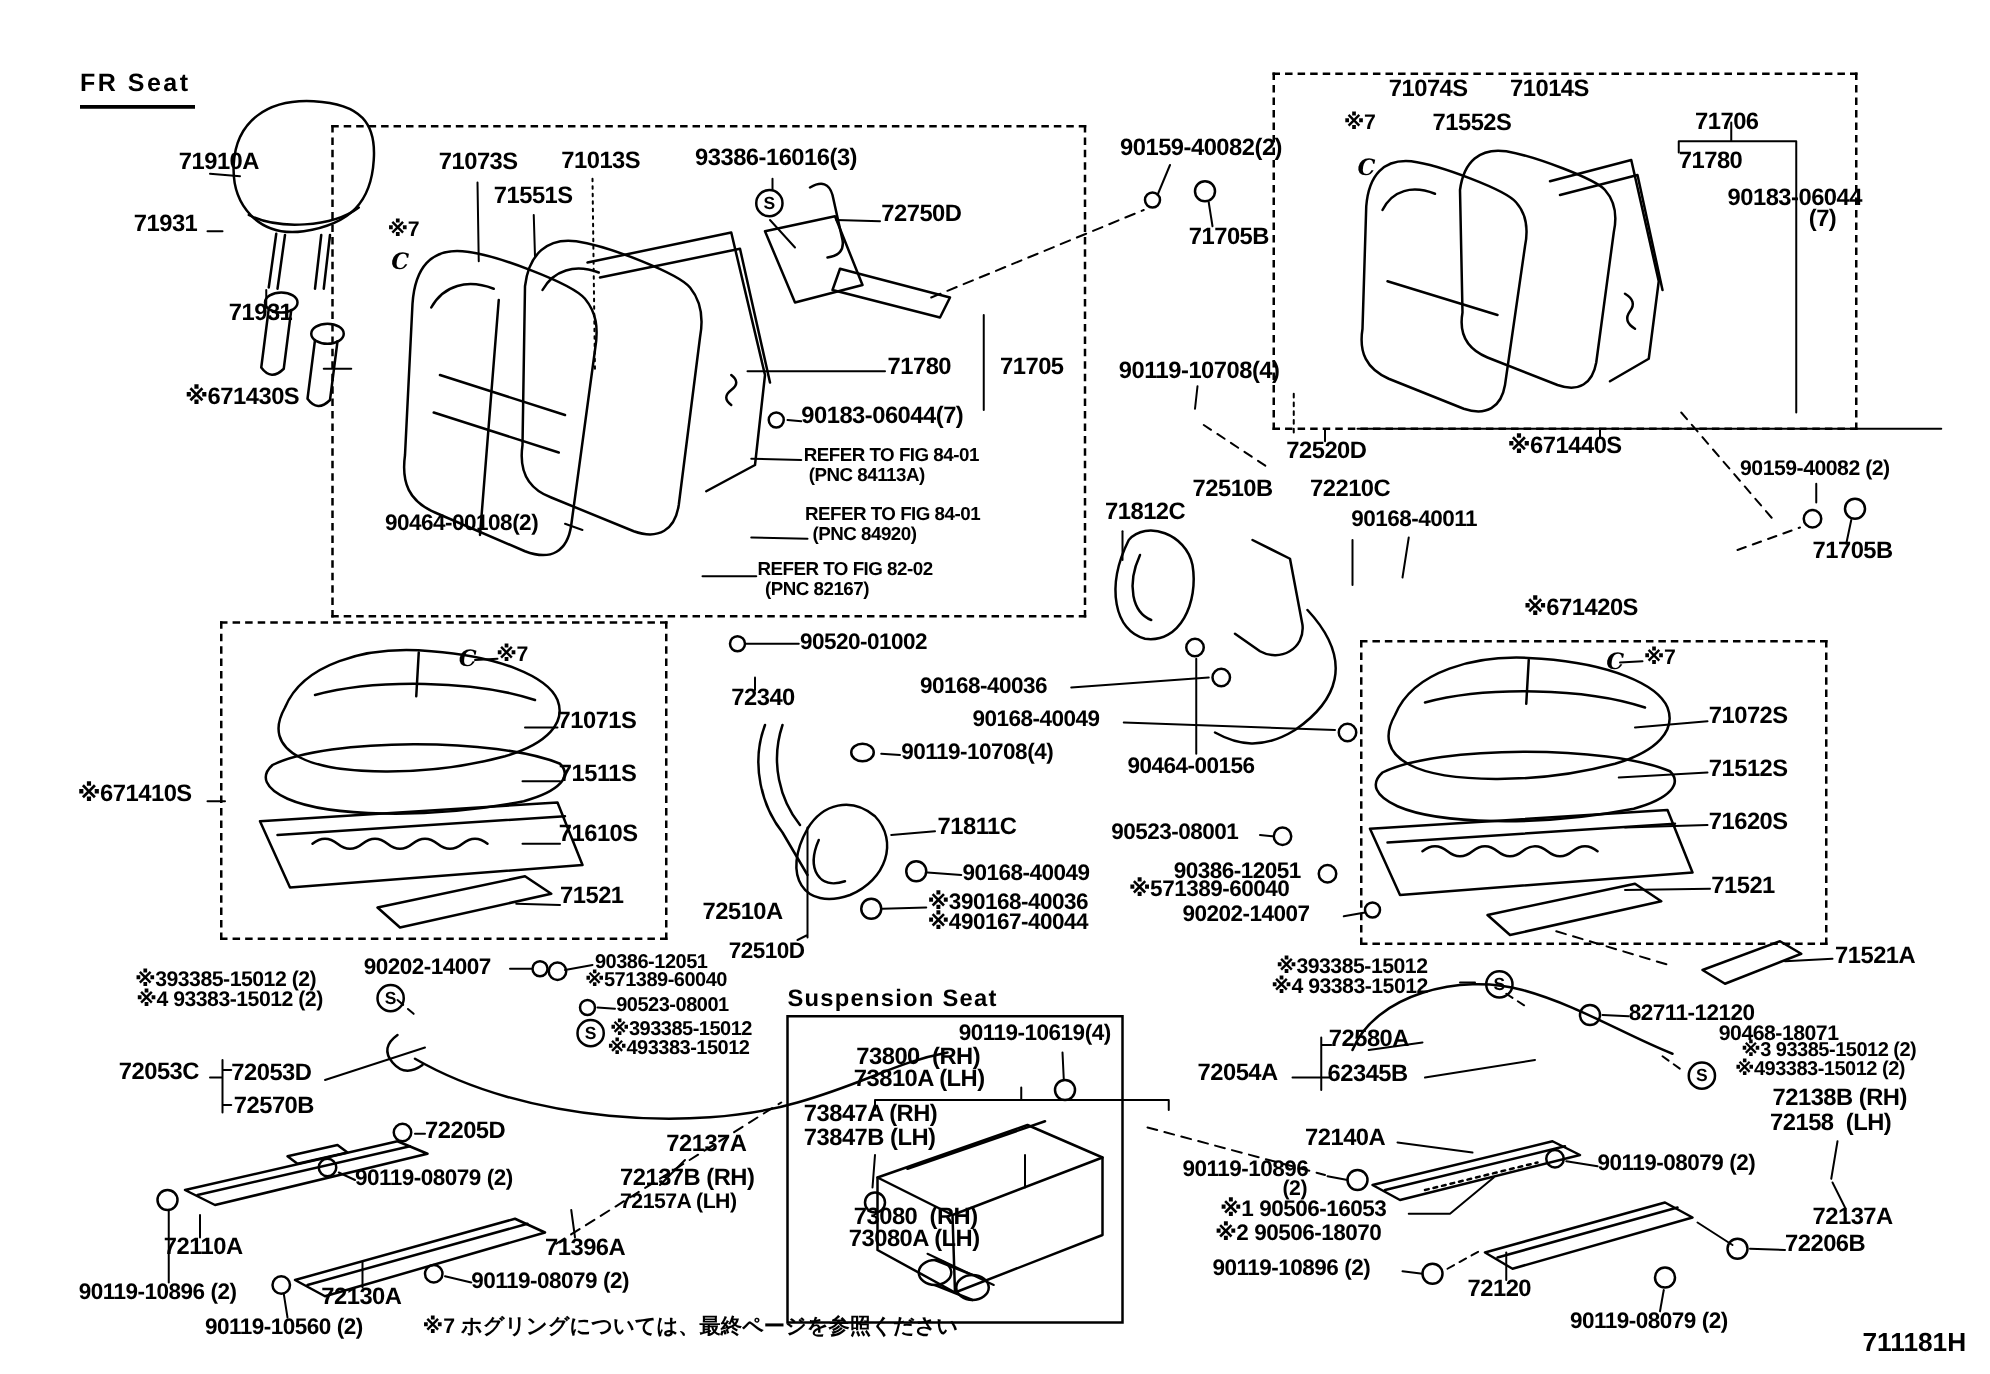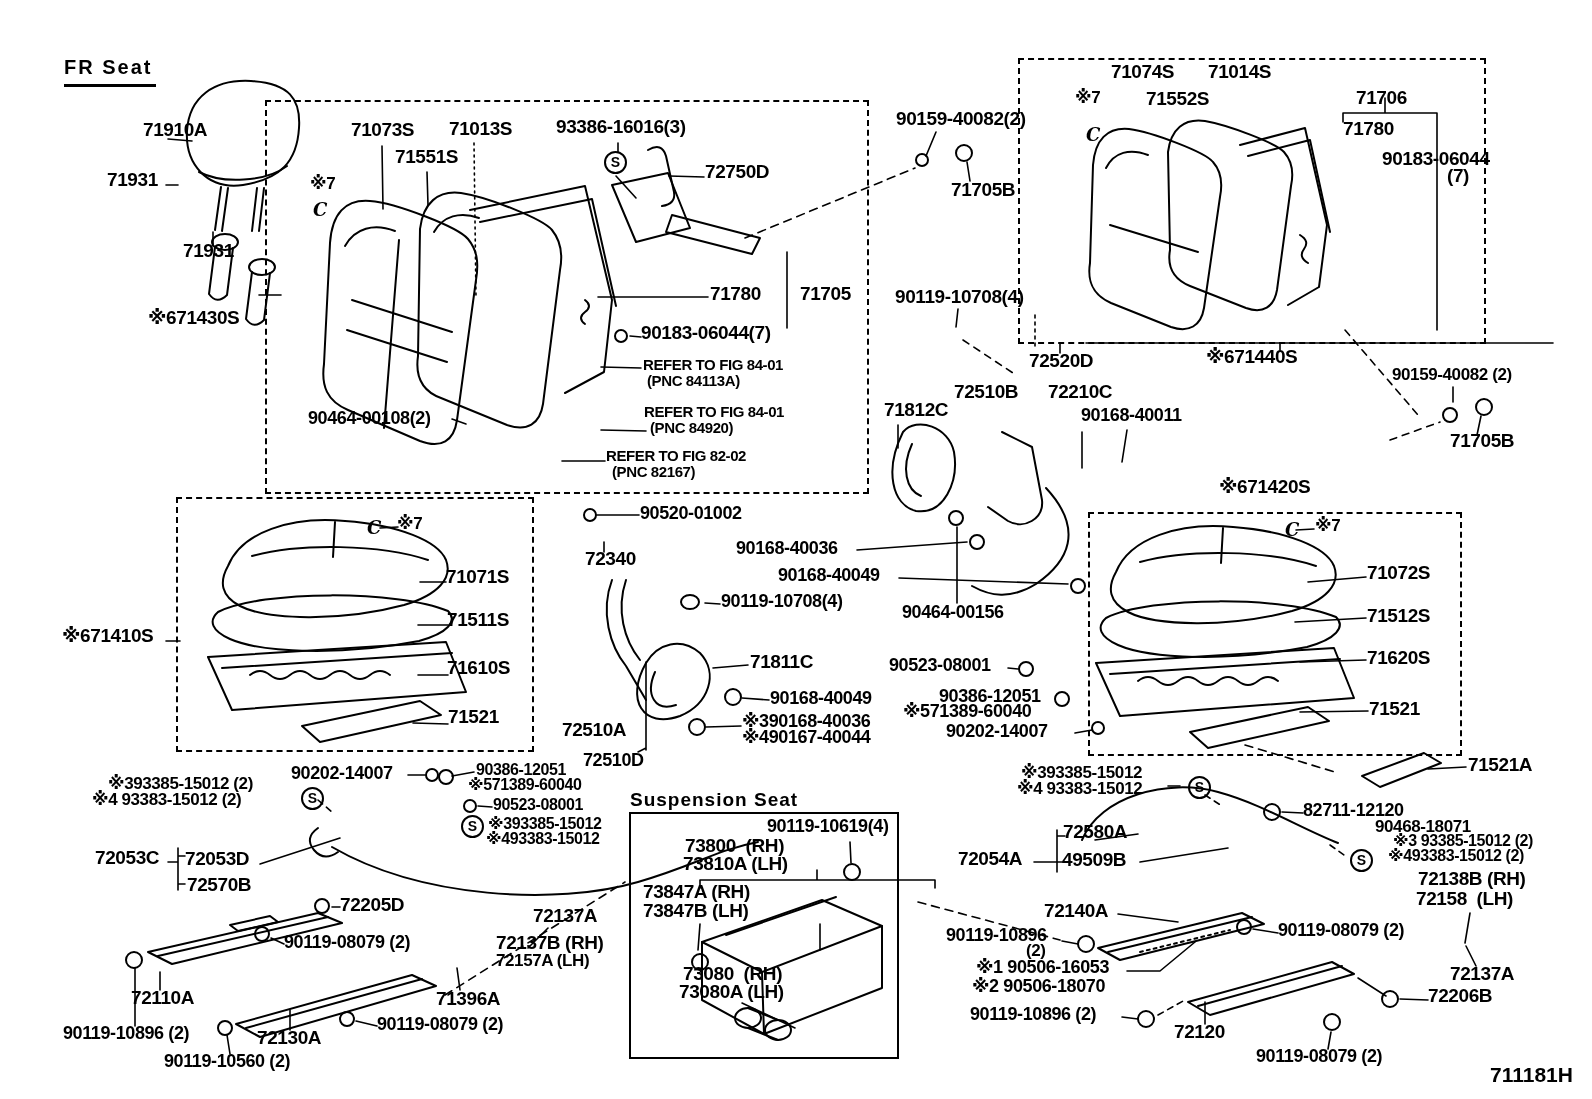--- a/index.html
+++ b/index.html
@@ -40,20 +40,21 @@
 
 
   <div class="rbox" style="left:265px;top:100px;width:600px;height:390px;"></div>
   <div class="rbox" style="left:1018px;top:58px;width:464px;height:282px;"></div>
   <div class="rbox" style="left:176px;top:497px;width:354px;height:251px;"></div>
   <div class="rbox" style="left:1088px;top:512px;width:370px;height:240px;"></div>
 
   <div class="sbox" style="left:629px;top:812px;width:266px;height:243px;"></div>
   <div id="suspension-title">Suspension Seat</div>
 
+  <div id="footnote">※7 ホグリングについては、最終ページを参照ください</div>
   <div id="diagram-id">711181H</div>
 
   <svg class="art" width="1592" height="1099" viewBox="0 0 1592 1099" fill="none" stroke="#000" stroke-width="2" stroke-linejoin="round" stroke-linecap="round">
 
     <g>
       <path d="M187,131 C189,97 214,79 251,81 C289,83 301,99 299,128 C297,161 281,179 243,185 C207,190 185,164 187,131 Z"></path>
       <path d="M199,172 C222,184 266,182 287,166"></path>
       <path d="M221,187 L215,230 M228,188 L222,231 M257,188 L252,231 M264,188 L259,231"></path>
       <ellipse cx="225" cy="242" rx="13" ry="8"></ellipse>
       <path d="M215,247 L209,294 Q217,305 227,295 L233,248"></path>
@@ -359,21 +360,21 @@
     <div class="lbl" style="left: 946px; top: 722px; font-size: 18px;">90202-14007</div>
     <div class="lbl" style="left: 562px; top: 720px; font-size: 19px;">72510A</div>
     <div class="lbl" style="left: 583px; top: 751px; font-size: 18px;">72510D</div>
     <div class="lbl" style="left: 476px; top: 762px; font-size: 16px;">90386-12051</div>
     <div class="lbl" style="left: 468px; top: 777px; font-size: 16px;">※571389-60040</div>
     <div class="lbl" style="left: 493px; top: 797px; font-size: 16px;">90523-08001</div>
     <div class="lbl circ" style="left: 461px; top: 815px;">S</div>
     <div class="lbl" style="left: 488px; top: 816px; font-size: 16px;">※393385-15012</div>
     <div class="lbl" style="left: 486px; top: 831px; font-size: 16px;">※493383-15012</div>
     <div class="lbl" style="left: 108px; top: 775px; font-size: 17px;">※393385-15012 (2)</div>
-    <div class="lbl" style="left: 92px; top: 791px; font-size: 17px;">※4 93383-15012 (2)</div>
+    <div class="lbl" style="left: 109px; top: 791px; font-size: 17px;">※4 93383-15012 (2)</div>
     <div class="lbl" style="left: 291px; top: 764px; font-size: 18px;">90202-14007</div>
     <div class="lbl circ" style="left: 301px; top: 787px;">S</div>
     <div class="lbl" style="left: 95px; top: 848px; font-size: 19px;">72053C</div>
     <div class="lbl" style="left: 185px; top: 849px; font-size: 19px;">72053D</div>
     <div class="lbl" style="left: 187px; top: 875px; font-size: 19px;">72570B</div>
     <div class="lbl" style="left: 340px; top: 895px; font-size: 19px;">72205D</div>
     <div class="lbl" style="left: 284px; top: 933px; font-size: 18px;">90119-08079 (2)</div>
     <div class="lbl" style="left: 131px; top: 988px; font-size: 19px;">72110A</div>
     <div class="lbl" style="left: 63px; top: 1024px; font-size: 18px;">90119-10896 (2)</div>
     <div class="lbl" style="left: 257px; top: 1028px; font-size: 19px;">72130A</div>
@@ -389,21 +390,21 @@
     <div class="lbl" style="left: 643px; top: 882px; font-size: 19px;">73847A (RH)</div>
     <div class="lbl" style="left: 643px; top: 901px; font-size: 19px;">73847B (LH)</div>
     <div class="lbl" style="left: 683px; top: 964px; font-size: 19px;">73080  (RH)</div>
     <div class="lbl" style="left: 679px; top: 982px; font-size: 19px;">73080A (LH)</div>
     <div class="lbl" style="left: 1021px; top: 764px; font-size: 17px;">※393385-15012</div>
     <div class="lbl" style="left: 1017px; top: 780px; font-size: 17px;">※4 93383-15012</div>
     <div class="lbl circ" style="left: 1188px; top: 776px;">S</div>
     <div class="lbl" style="left: 1303px; top: 801px; font-size: 18px;">82711-12120</div>
     <div class="lbl" style="left: 1063px; top: 822px; font-size: 19px;">72580A</div>
     <div class="lbl" style="left: 958px; top: 849px; font-size: 19px;">72054A</div>
-    <div class="lbl" style="left: 1062px; top: 850px; font-size: 19px;">49509B</div>
+    <div class="lbl" style="left: 1062px; top: 850px; font-size: 19px;">62345B</div>
     <div class="lbl" style="left: 1375px; top: 818px; font-size: 17px;">90468-18071</div>
     <div class="lbl" style="left: 1393px; top: 833px; font-size: 16px;">※3 93385-15012 (2)</div>
     <div class="lbl circ" style="left: 1350px; top: 849px;">S</div>
     <div class="lbl" style="left: 1388px; top: 848px; font-size: 16px;">※493383-15012 (2)</div>
     <div class="lbl" style="left: 1418px; top: 869px; font-size: 19px;">72138B (RH)</div>
     <div class="lbl" style="left: 1416px; top: 889px; font-size: 19px;">72158  (LH)</div>
     <div class="lbl" style="left: 1044px; top: 901px; font-size: 19px;">72140A</div>
     <div class="lbl" style="left: 1278px; top: 921px; font-size: 18px;">90119-08079 (2)</div>
     <div class="lbl" style="left: 946px; top: 926px; font-size: 18px;">90119-10896</div>
     <div class="lbl" style="left: 1026px; top: 942px; font-size: 17px;">(2)</div>

